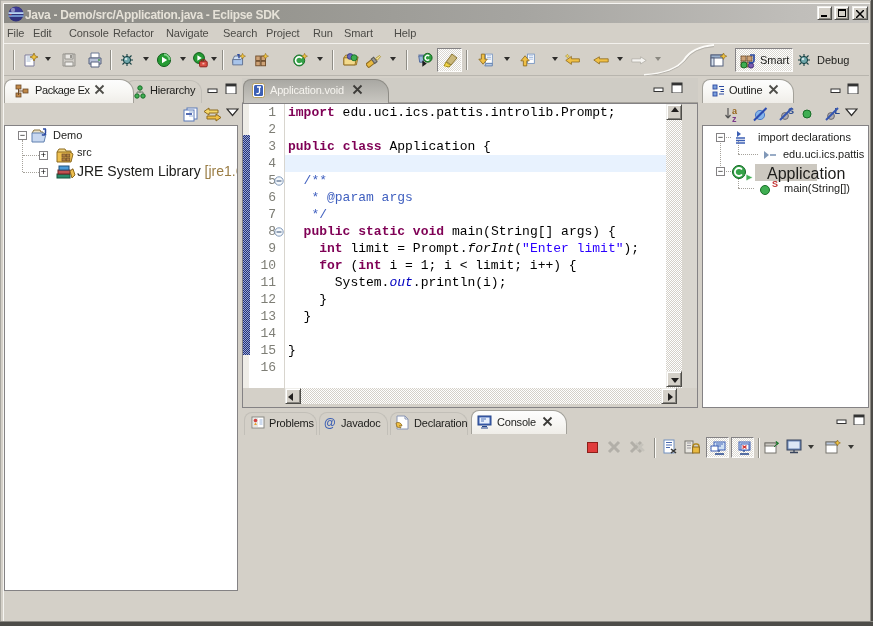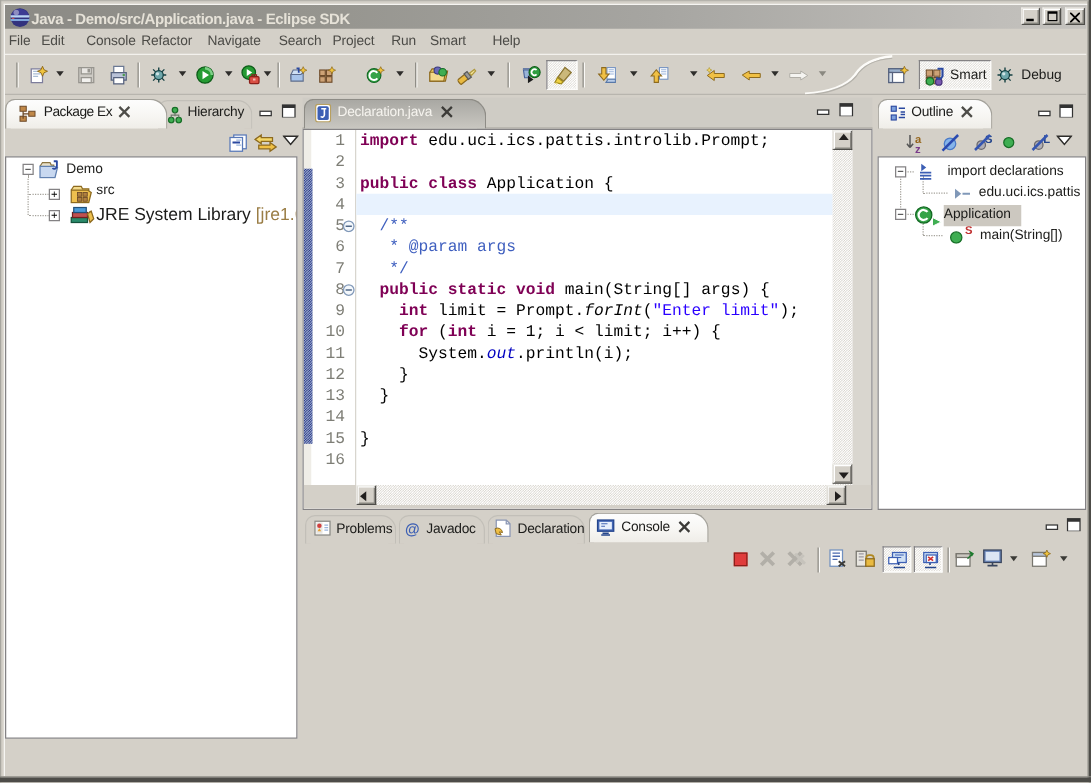--- a/index.html
+++ b/index.html
@@ -333,21 +333,21 @@
 </div>
 </div>
 <div class="abs" id="editorview" style="left:242px;top:78px;width:456px;height:330px">
 <div class="abs" style="left:0;top:0;width:456px;height:25px;background:#cfccc5;border-bottom:1px solid #a5a29b"></div>
 <div class="abs" style="left:1px;top:1px;width:146px;height:24px;background:linear-gradient(#a9a8a3,#c9c7c1);border:1px solid #8e8c86;border-bottom:none;border-radius:8px 14px 0 0"></div>
 <svg class="abs" style="left:10px;top:5px" width="13" height="15" viewBox="0 0 13 15">
         <rect x="0.5" y="0.5" width="12" height="14" rx="2" fill="#fff" stroke="#b8a060"></rect>
         <rect x="2" y="2" width="9" height="11" rx="1.5" fill="#3c5fb4"></rect>
         <path d="M5 4h4M7.5 4v5a1.8 1.8 0 0 1-3 1.2" fill="none" stroke="#fff" stroke-width="1.3"></path>
       </svg>
-<span class="vtx" style="left:28px;top:6px;color:#f6f4ef">Declaration.java</span>
+<span class="vtx" style="left:28px;top:6px;color:#f6f4ef">Application.void</span>
 <svg class="closex" style="left:110px;top:6px" width="11" height="11">
         <path d="M1.5 1.5l8 8M9.5 1.5l-8 8" stroke="#3c3b38" stroke-width="1.8"></path>
       </svg>
 <svg class="minmax" style="left:411px;top:4px" width="12" height="12">
         <rect x="1" y="6" width="9" height="3.5" fill="#fff" stroke="#333"></rect>
       </svg>
 <svg class="minmax" style="left:429px;top:4px" width="13" height="12">
         <rect x="1" y="1" width="10" height="10" fill="#fff" stroke="#333"></rect>
         <rect x="1" y="1" width="10" height="2.4" fill="#333"></rect>
       </svg>
@@ -488,21 +488,21 @@
         </svg>
 <span class="abs" style="left:80px;top:22px;font-size:11px;color:#1c1c1a;white-space:nowrap">edu.uci.ics.pattis</span>
 <div class="abs" style="left:52px;top:38px;width:62px;height:17px;background:#ccc8c0"></div>
 <svg class="abs" style="left:28px;top:38px" width="17" height="17" viewBox="0 0 17 17">
           <circle cx="8" cy="8" r="6.5" fill="#35a348" stroke="#116721"></circle>
           <path d="M11 5.5A4 4 0 1 0 11 10.5" fill="none" stroke="#fff" stroke-width="1.8"></path>
         </svg>
 <svg class="abs" style="left:42px;top:47px" width="9" height="9">
           <path d="M1 1l7 3.5L1 8z" fill="#3fae52" stroke="#fff" stroke-width=".8"></path>
         </svg>
-<span class="abs" style="left:52px;top:39px;font-size:11px;color:#1c1c1a">Application</span>
+<span class="abs" style="left:64px;top:39px;font-size:16px;color:#1c1c1a">Application</span>
 <svg class="abs" style="left:56px;top:57px" width="12" height="12">
           <circle cx="6" cy="7" r="4.5" fill="#3fae52" stroke="#176e27"></circle>
         </svg>
 <span class="abs" style="left:69px;top:53px;font-size:9px;font-weight:bold;color:#c03030">S</span>
 <span class="abs" style="left:81px;top:56px;font-size:11px;color:#1c1c1a">main(String[])</span>
 </div>
 </div>
 <div class="abs" id="consoleview" style="left:242px;top:410px;width:627px;height:181px">
 <div class="itab" style="left:2px;width:73px"></div>
 <svg class="abs" style="left:9px;top:6px" width="14" height="13" viewBox="0 0 14 13">

